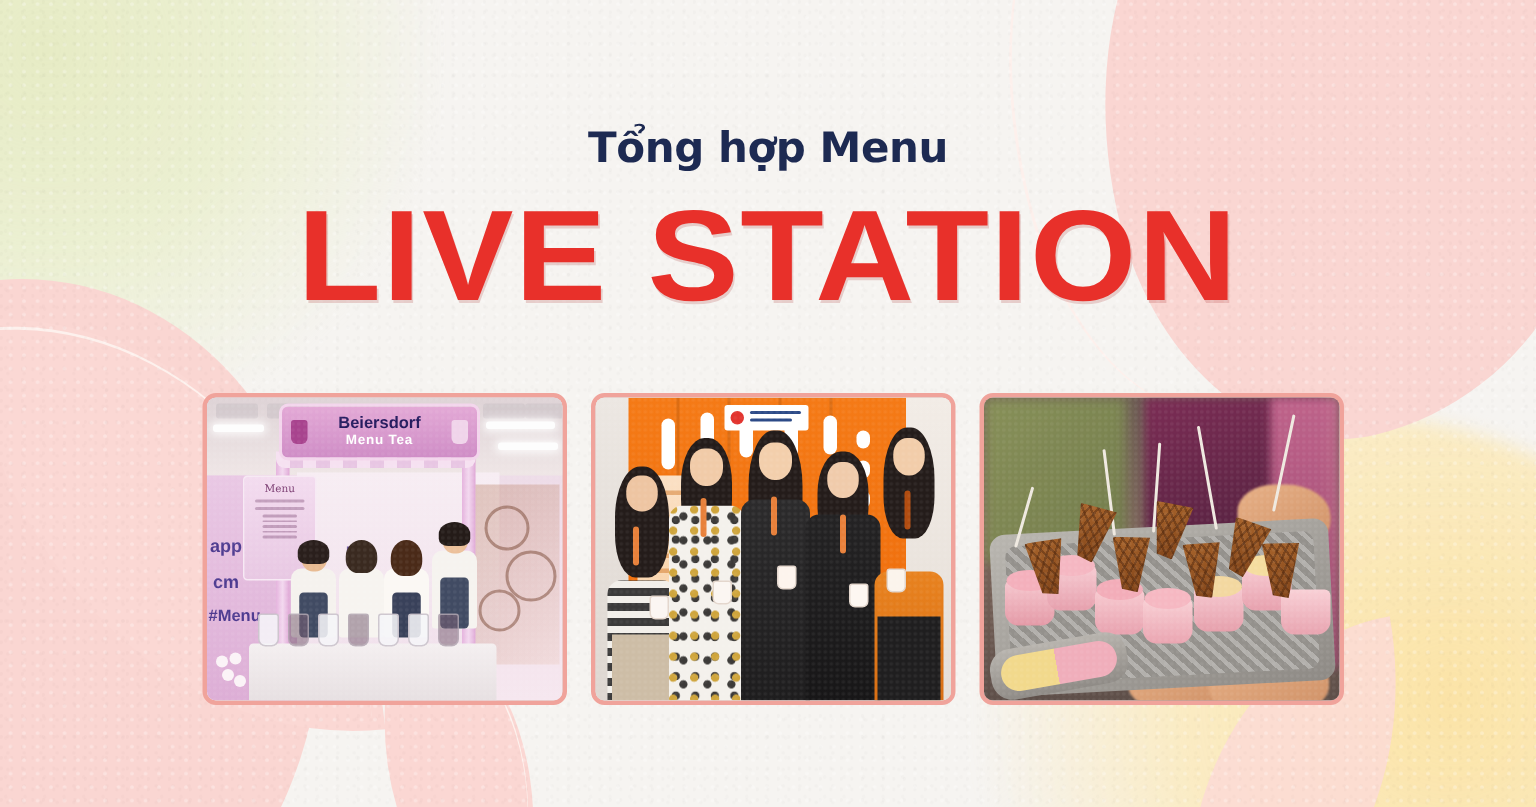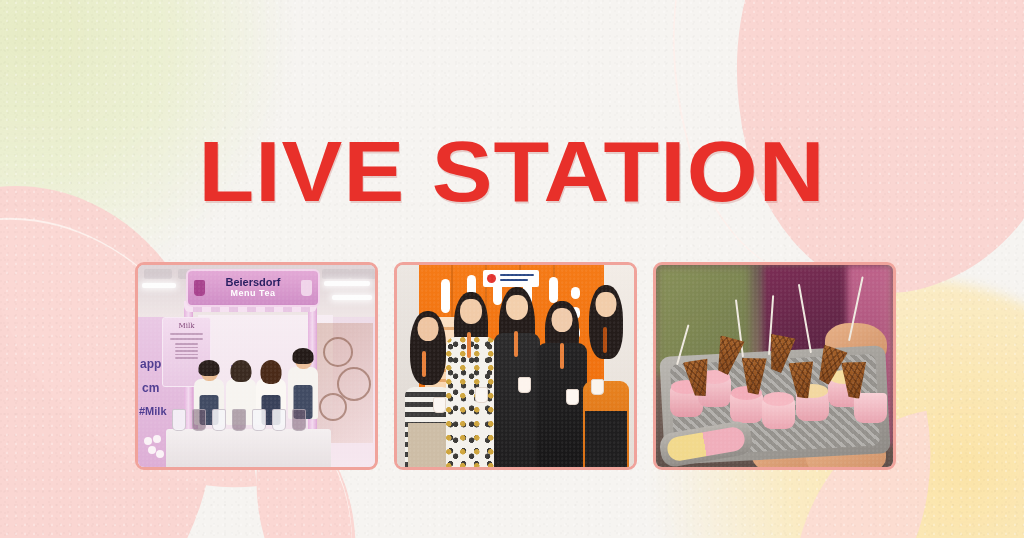--- a/index.html
+++ b/index.html
@@ -375,20 +375,21 @@
   <div class="blob blob-tr-line"></div>
   <div class="blob blob-bl"></div>
   <div class="blob leaf-bl-1"></div>
   <div class="blob leaf-bl-1-line"></div>
   <div class="blob leaf-bottom-mid"></div>
   <div class="blob leaf-bottom-mid-line"></div>
   <div class="blob leaf-right-low"></div>
 
   <div class="bg-texture"></div>
 
+  <div class="subtitle">Tổng hợp Menu</div>
   <div class="headline">LIVE STATION</div>
 
   <div class="gallery">
 
     <div class="photo">
       <div class="scene p1">
         <div class="ceiling"></div>
         <div class="ceil-panel" style="left:6px;"></div>
         <div class="ceil-panel" style="left:40px;"></div>
         <div class="ceil-panel" style="left:184px;"></div>
@@ -405,33 +406,33 @@
         <div class="valance"></div>
 
         <div class="signboard">
           <div class="sign-cup l"></div>
           <div class="sign-cup r"></div>
           <div class="sign-l1">Beiersdorf</div>
           <div class="sign-l2">Menu Tea</div>
         </div>
 
         <div class="menu-card">
-          <div class="mtitle">Milk</div>
+          <div class="mtitle">Menu</div>
           <div class="mline"></div>
           <div class="mline"></div>
           <div class="mline s"></div>
           <div class="mline s"></div>
           <div class="mline s"></div>
           <div class="mline s"></div>
           <div class="mline s"></div>
         </div>
 
         <div class="wordart wa1">app</div>
         <div class="wordart wa2">cm</div>
-        <div class="wordart wa3">#Milk</div>
+        <div class="wordart wa3">#Menu</div>
         <div class="bigletter">E</div>
 
         <div class="rack">
           <div class="rack-ring" style="left:6px;  top:14px; width:26px; height:26px;"></div>
           <div class="rack-ring" style="left:20px; top:44px; width:30px; height:30px;"></div>
           <div class="rack-ring" style="left:2px;  top:70px; width:24px; height:24px;"></div>
         </div>
 
         <div class="person" style="left:56px;">
           <div style="position:relative;">

